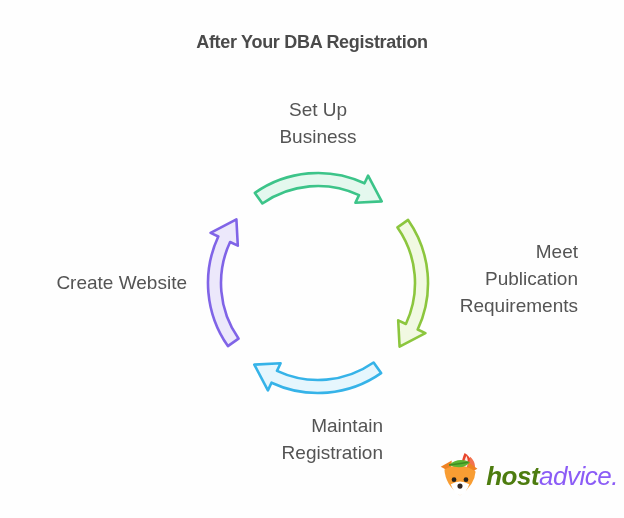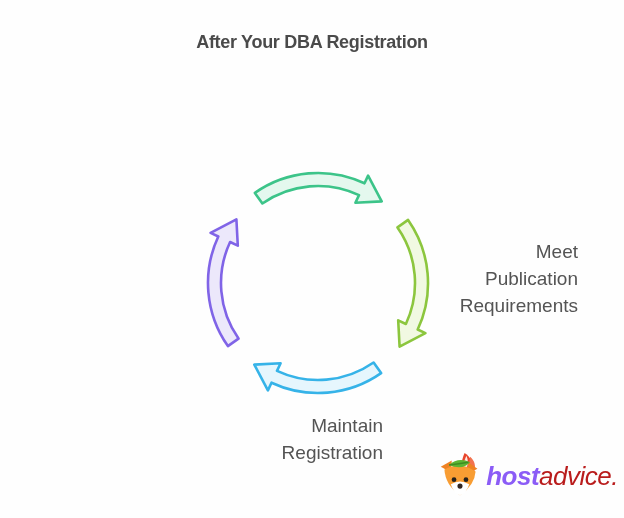--- a/index.html
+++ b/index.html
@@ -75,43 +75,45 @@
     gap: 4px;
   }
   .logo-text {
     font-style: italic;
     font-size: 26px;
     letter-spacing: -0.5px;
     white-space: nowrap;
   }
   .logo-text .brand-bold {
     font-weight: 700;
-    color: #8b5cf6;
+    color: #4d7c0f;
   }
   .logo-text .brand-light {
     font-weight: 400;
-    color: #b91c1c;
+    color: #8b5cf6;
   }
 </style>
 </head>
 <body>
 
 <div class="canvas">
 
   <h1 class="title">After Your DBA Registration</h1>
 
   <svg class="cycle-svg" width="624" height="518" viewBox="0 0 624 518">
     <path d="M254.9 192.9 A110 110 0 0 1 364.5 183.3 L368.1 175.6 L381.7 201.4 L355.4 202.8 L359 195.1 A97 97 0 0 0 262.4 203.5 Z" fill="#e4f8ee" stroke="#3cc489"></path>
     <path transform="rotate(90 318 283)" d="M254.9 192.9 A110 110 0 0 1 364.5 183.3 L368.1 175.6 L381.7 201.4 L355.4 202.8 L359 195.1 A97 97 0 0 0 262.4 203.5 Z" fill="#f1f9e2" stroke="#8cc63e"></path>
     <path transform="rotate(180 318 283)" d="M254.9 192.9 A110 110 0 0 1 364.5 183.3 L368.1 175.6 L381.7 201.4 L355.4 202.8 L359 195.1 A97 97 0 0 0 262.4 203.5 Z" fill="#e6f6fd" stroke="#36b3e8"></path>
     <path transform="rotate(270 318 283)" d="M254.9 192.9 A110 110 0 0 1 364.5 183.3 L368.1 175.6 L381.7 201.4 L355.4 202.8 L359 195.1 A97 97 0 0 0 262.4 203.5 Z" fill="#ece8fb" stroke="#8064e7"></path>
   </svg>
 
+  <div class="step-label top">Set Up Business</div>
   <div class="step-label right">Meet Publication Requirements</div>
   <div class="step-label bottom">Maintain Registration</div>
+  <div class="step-label left">Create Website</div>
 
   <div class="logo">
     <svg width="44" height="48" viewBox="0 0 48 52">
 
       <path d="M29 1 C36 5 39 13 35 21 L25 16 C26 10 27 5 29 1 Z" fill="#e8452c"></path>
       <path d="M35 5 C40 9 42 16 39 22 L32 19 C33.5 14 34.5 9 35 5 Z" fill="#f2734f"></path>
       <path d="M31 4 C33 8 33 13 31.5 17 L27.5 15.5 C28.3 11.5 29.3 7.5 31 4 Z" fill="#fde9e2"></path>
 
       <path d="M3 16 L15 9 L14 22 Z" fill="#ef8223"></path>
       <path d="M33 11 L43 18 L32 24 Z" fill="#ef8223"></path>

